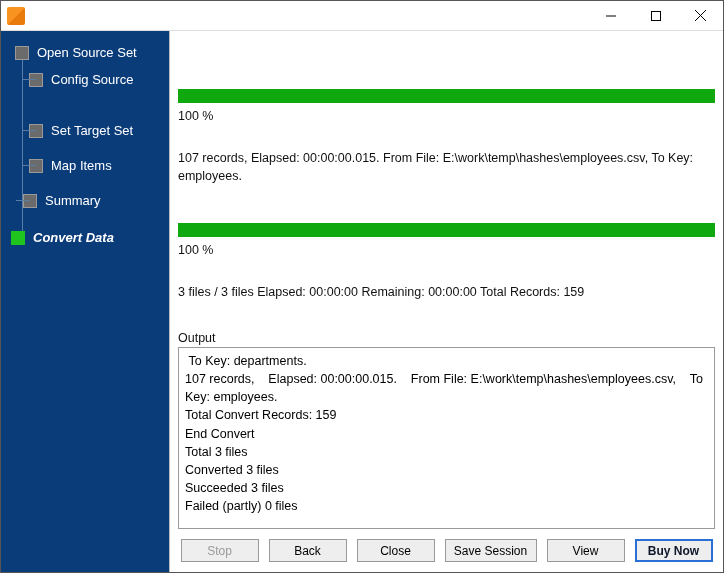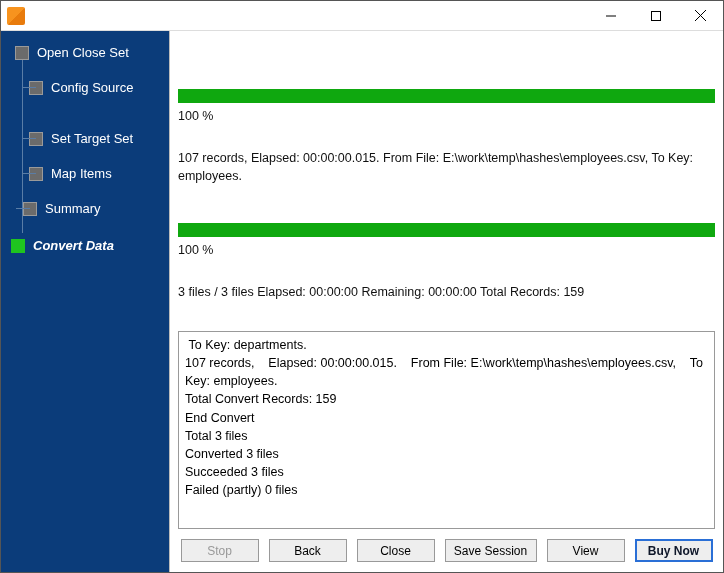--- a/index.html
+++ b/index.html
@@ -204,23 +204,23 @@
 </div>
 
 <div class="body">
 
   <div class="sidebar">
     <div class="tree">
       <div class="tree-line"></div>
 
       <div class="nav-item" style="margin-left:4px;">
         <span class="nav-box"></span>
-        <span class="nav-label">Open Close Set</span>
-      </div>
-      <div class="nav-item child" style="margin-top:12px;">
+        <span class="nav-label">Open Source Set</span>
+      </div>
+      <div class="nav-item child" style="margin-top:4px;">
         <span class="hconn" style="left:-7px;"></span>
         <span class="nav-box"></span>
         <span class="nav-label">Config Source</span>
       </div>
       <div class="nav-item child" style="margin-top:28px;align-items:center;">
         <span class="hconn" style="left:-7px;"></span>
         <span class="nav-box"></span>
         <span class="nav-label">Set Target Set</span>
       </div>
       <div class="nav-item child" style="margin-top:12px;">
@@ -252,20 +252,21 @@
       <div class="progress-block" style="margin-top:38px;">
         <div class="pbar"></div>
         <div class="plabel">
           <div class="pct">100 %</div>
           <div class="rest">3 files / 3 files    Elapsed: 00:00:00    Remaining: 00:00:00    Total Records: 159</div>
         </div>
       </div>
     </div>
 
     <div class="output-wrap">
+      <div class="output-title">Output</div>
       <div class="output-box"> To Key: departments.
 107 records,    Elapsed: 00:00:00.015.    From File: E:\work\temp\hashes\employees.csv,    To Key: employees.
 Total Convert Records: 159
 End Convert
 Total 3 files
 Converted 3 files
 Succeeded 3 files
 Failed (partly) 0 files</div>
     </div>
 

